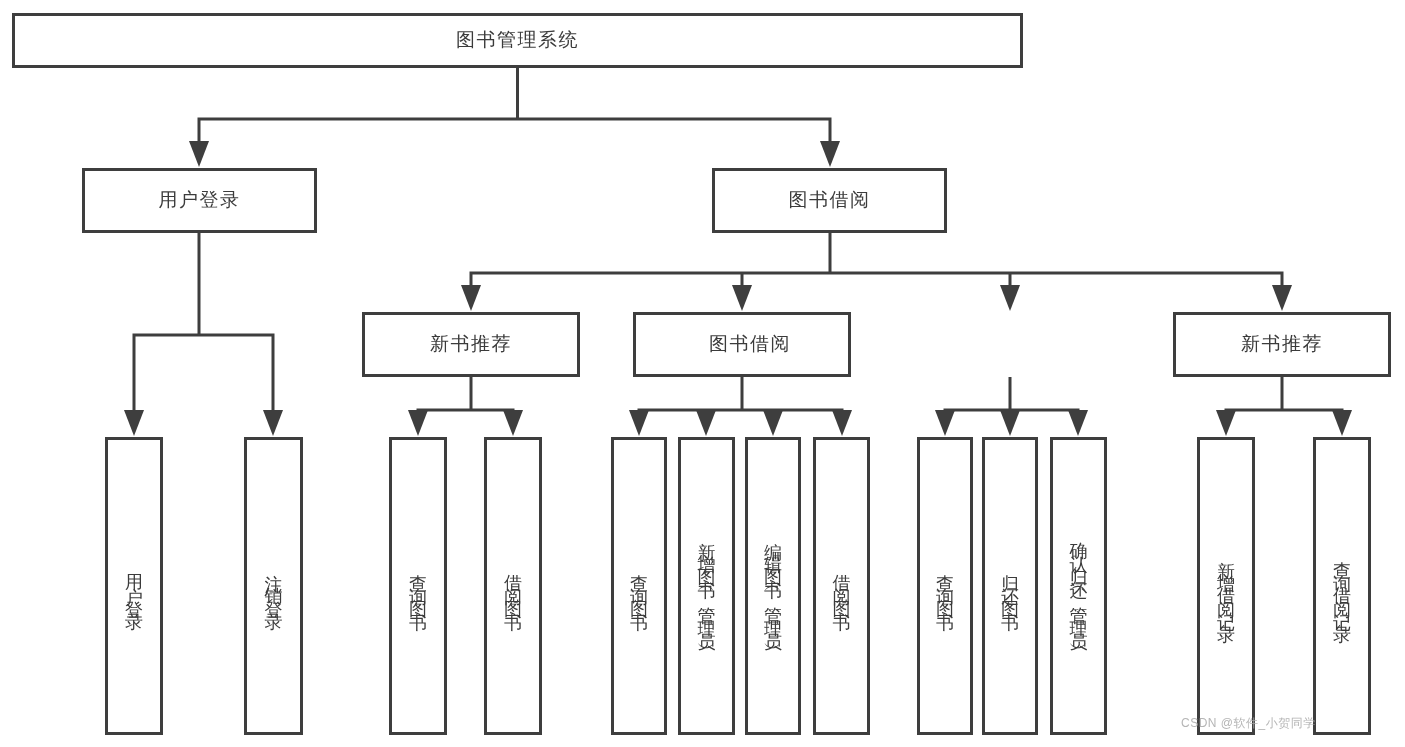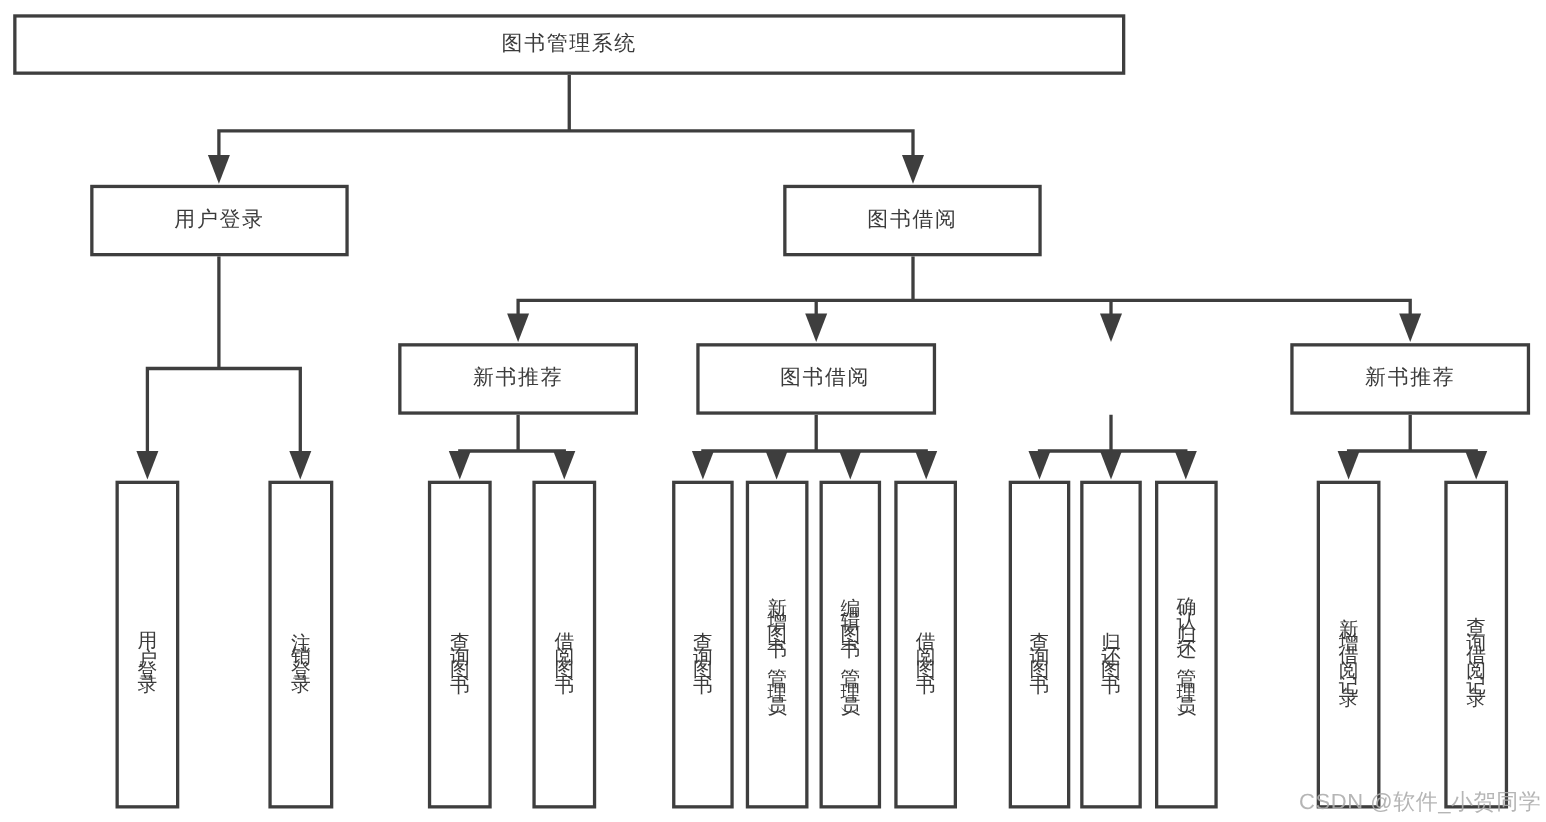--- a/index.html
+++ b/index.html
@@ -36,21 +36,21 @@
     text-orientation: mixed;
     font-size: 18px;
     letter-spacing: 13px;
     line-height: 1;
     white-space: nowrap;
   }
   .watermark {
     position: absolute;
     left: 1181px;
     top: 715px;
-    font-size: 20px;
+    font-size: 12px;
     letter-spacing: 0.5px;
     color: rgba(173, 173, 173, 0.9);
     white-space: nowrap;
   }
 </style>
 </head>
 <body>
 
 <div class="canvas">
 

